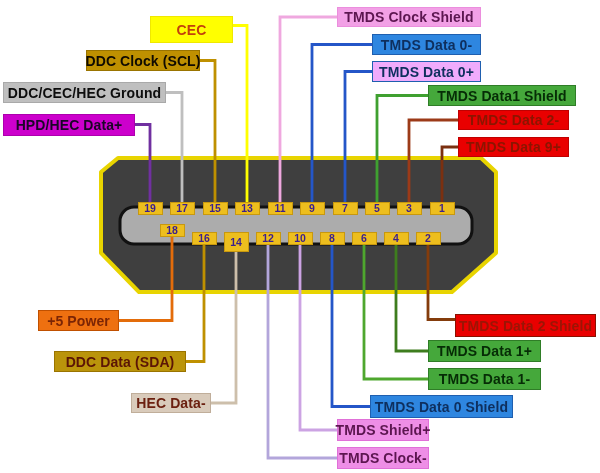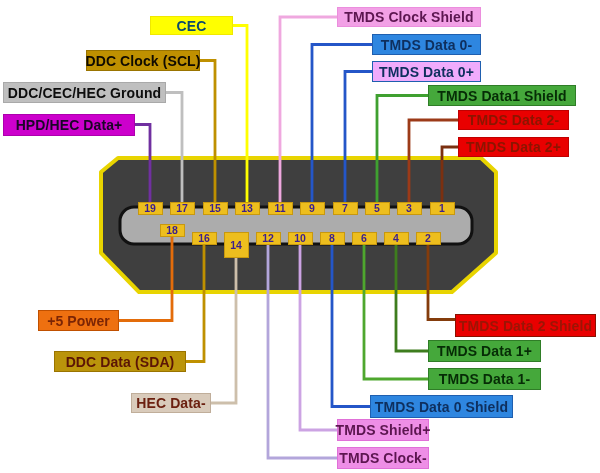--- a/index.html
+++ b/index.html
@@ -54,37 +54,37 @@
       <div class="pin" style="left: 202.5px; top: 202px; width: 25px; height: 13px; background: rgb(237, 190, 30); color: rgb(59, 31, 142);">15</div>
       <div class="pin" style="left: 234.5px; top: 202px; width: 25px; height: 13px; background: rgb(237, 190, 30); color: rgb(59, 31, 142);">13</div>
       <div class="pin" style="left: 267.5px; top: 202px; width: 25px; height: 13px; background: rgb(237, 190, 30); color: rgb(59, 31, 142);">11</div>
       <div class="pin" style="left: 299.5px; top: 202px; width: 25px; height: 13px; background: rgb(237, 190, 30); color: rgb(59, 31, 142);">9</div>
       <div class="pin" style="left: 332.5px; top: 202px; width: 25px; height: 13px; background: rgb(237, 190, 30); color: rgb(59, 31, 142);">7</div>
       <div class="pin" style="left: 364.5px; top: 202px; width: 25px; height: 13px; background: rgb(237, 190, 30); color: rgb(59, 31, 142);">5</div>
       <div class="pin" style="left: 396.5px; top: 202px; width: 25px; height: 13px; background: rgb(237, 190, 30); color: rgb(59, 31, 142);">3</div>
       <div class="pin" style="left: 429.5px; top: 202px; width: 25px; height: 13px; background: rgb(237, 190, 30); color: rgb(59, 31, 142);">1</div>
       <div class="pin" style="left: 159.5px; top: 224px; width: 25px; height: 13px; background: rgb(237, 190, 30); color: rgb(59, 31, 142);">18</div>
       <div class="pin" style="left: 191.5px; top: 232px; width: 25px; height: 13px; background: rgb(237, 190, 30); color: rgb(59, 31, 142);">16</div>
-      <div class="pin" style="left: 223.5px; top: 232px; width: 25px; height: 26px; background: rgb(237, 190, 30); color: rgb(59, 31, 142);">14</div>
+      <div class="pin" style="left: 223.5px; top: 232px; width: 25px; height: 20px; background: rgb(237, 190, 30); color: rgb(59, 31, 142);">14</div>
       <div class="pin" style="left: 255.5px; top: 232px; width: 25px; height: 13px; background: rgb(237, 190, 30); color: rgb(59, 31, 142);">12</div>
       <div class="pin" style="left: 287.5px; top: 232px; width: 25px; height: 13px; background: rgb(237, 190, 30); color: rgb(59, 31, 142);">10</div>
       <div class="pin" style="left: 319.5px; top: 232px; width: 25px; height: 13px; background: rgb(237, 190, 30); color: rgb(59, 31, 142);">8</div>
       <div class="pin" style="left: 351.5px; top: 232px; width: 25px; height: 13px; background: rgb(237, 190, 30); color: rgb(59, 31, 142);">6</div>
       <div class="pin" style="left: 383.5px; top: 232px; width: 25px; height: 13px; background: rgb(237, 190, 30); color: rgb(59, 31, 142);">4</div>
       <div class="pin" style="left: 415.5px; top: 232px; width: 25px; height: 13px; background: rgb(237, 190, 30); color: rgb(59, 31, 142);">2</div>
-      <div class="label" style="left: 150px; top: 16px; width: 83px; height: 19px; background: rgb(255, 255, 0); color: #0c4a6e; border: 1.5px solid rgb(240, 232, 0);">CEC</div>
+      <div class="label" style="left: 150px; top: 16px; width: 83px; height: 27px; background: rgb(255, 255, 0); color: #c2410c; border: 1.5px solid rgb(240, 232, 0);">CEC</div>
       <div class="label" style="left: 86px; top: 50px; width: 114px; height: 21px; background: rgb(191, 144, 0); color: rgb(15, 10, 0); border: 1.5px solid rgb(154, 116, 0);">DDC Clock (SCL)</div>
       <div class="label" style="left: 3px; top: 82px; width: 163px; height: 21px; background: rgb(191, 191, 191); color: rgb(13, 13, 13); border: 1.5px solid rgb(169, 169, 169);">DDC/CEC/HEC Ground</div>
       <div class="label" style="left: 3px; top: 114px; width: 132px; height: 22px; background: rgb(204, 0, 204); color: rgb(26, 5, 38); border: 1.5px solid rgb(173, 0, 173);">HPD/HEC Data+</div>
       <div class="label" style="left: 337px; top: 7px; width: 144px; height: 20px; background: rgb(242, 160, 230); color: rgb(92, 22, 80); border: 1.5px solid rgb(235, 142, 221);">TMDS Clock Shield</div>
       <div class="label" style="left: 372px; top: 34px; width: 109px; height: 21px; background: rgb(46, 134, 224); color: rgb(14, 47, 94); border: 1.5px solid rgb(31, 95, 175);">TMDS Data 0-</div>
       <div class="label" style="left: 372px; top: 61px; width: 109px; height: 21px; background: #f0abfc; color: rgb(14, 47, 94); border: 1.5px solid rgb(31, 95, 175);">TMDS Data 0+</div>
       <div class="label" style="left: 428px; top: 85px; width: 148px; height: 21px; background: rgb(69, 168, 59); color: rgb(6, 44, 6); border: 1.5px solid rgb(47, 125, 39);">TMDS Data1 Shield</div>
       <div class="label" style="left: 458px; top: 110px; width: 111px; height: 20px; background: rgb(233, 0, 0); color: rgb(139, 21, 0); border: 1.5px solid rgb(192, 0, 0);">TMDS Data 2-</div>
-      <div class="label" style="left: 458px; top: 137px; width: 111px; height: 20px; background: rgb(233, 0, 0); color: rgb(139, 21, 0); border: 1.5px solid rgb(192, 0, 0);">TMDS Data 2+</div>
+      <div class="label" style="left: 458px; top: 137px; width: 111px; height: 20px; background: rgb(233, 0, 0); color: rgb(139, 21, 0); border: 1.5px solid rgb(192, 0, 0);">TMDS Data 9+</div>
       <div class="label" style="left: 38px; top: 310px; width: 81px; height: 21px; background: rgb(238, 112, 16); color: rgb(123, 37, 5); border: 1.5px solid rgb(192, 80, 0);">+5 Power</div>
       <div class="label" style="left: 54px; top: 351px; width: 132px; height: 21px; background: rgb(186, 148, 11); color: rgb(91, 21, 5); border: 1.5px solid rgb(154, 116, 0);">DDC Data (SDA)</div>
       <div class="label" style="left: 131px; top: 393px; width: 80px; height: 20px; background: rgb(217, 203, 187); color: rgb(107, 32, 16); border: 1.5px solid rgb(192, 174, 154);">HEC Data-</div>
       <div class="label" style="left: 455px; top: 314px; width: 141px; height: 23px; background: rgb(233, 0, 0); color: rgb(155, 21, 5); border: 1.5px solid rgb(139, 16, 0);">TMDS Data 2 Shield</div>
       <div class="label" style="left: 428px; top: 340px; width: 113px; height: 22px; background: rgb(69, 168, 59); color: rgb(6, 44, 6); border: 1.5px solid rgb(47, 125, 39);">TMDS Data 1+</div>
       <div class="label" style="left: 428px; top: 368px; width: 113px; height: 22px; background: rgb(69, 168, 59); color: rgb(6, 44, 6); border: 1.5px solid rgb(47, 125, 39);">TMDS Data 1-</div>
       <div class="label" style="left: 370px; top: 395px; width: 143px; height: 23px; background: rgb(46, 134, 224); color: rgb(14, 47, 94); border: 1.5px solid rgb(31, 95, 175);">TMDS Data 0 Shield</div>
       <div class="label" style="left: 337px; top: 419px; width: 92px; height: 22px; background: rgb(238, 142, 230); color: rgb(92, 22, 80); border: 1.5px solid rgb(224, 112, 216);">TMDS Shield+</div>
       <div class="label" style="left: 337px; top: 447px; width: 92px; height: 22px; background: rgb(238, 142, 230); color: rgb(92, 22, 80); border: 1.5px solid rgb(224, 112, 216);">TMDS Clock-</div>
     </div>

